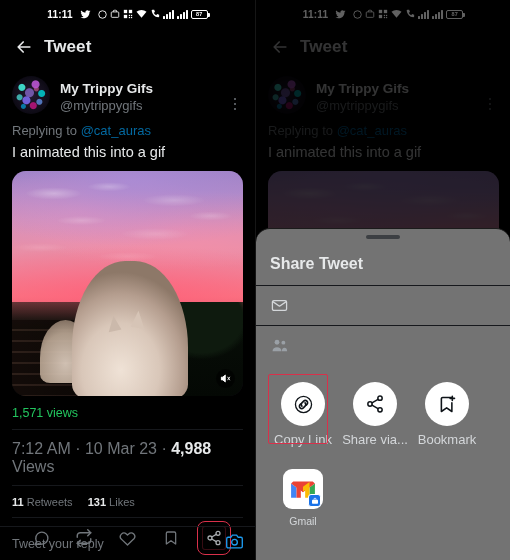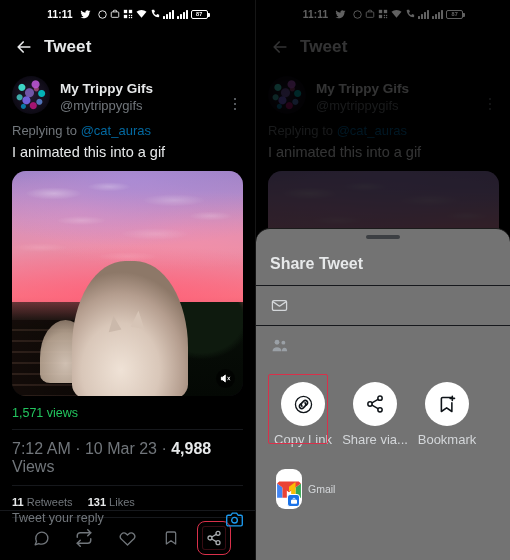--- a/index.html
+++ b/index.html
@@ -147,23 +147,23 @@
     padding:0 18px; height:36px; margin-top:2px;
   }
   .act { width:22px;height:22px; display:flex;align-items:center;justify-content:center; }
   .act.boxed {
     outline:1.5px solid #d9304a; outline-offset:5px; border-radius:2px;
     box-shadow:0 0 0 1px rgba(217,48,74,.25);
   }
 
   
   .composer {
-    position:absolute; left:0; right:0; bottom:16px; height:34px;
+    position:absolute; left:0; right:0; bottom:0; height:34px;
     border-top:1px solid #16181c;
-    display:flex; align-items:flex-start; padding:0 12px; gap:8px;
+    display:flex; align-items:center; padding:0 12px; gap:8px;
   }
   .composer .ph { flex:1; font-size:12.5px; color:#71767b; }
 
   
   .scrim { position:absolute; inset:0; background:rgba(0,0,0,.62); }
   .sheet {
     position:absolute; left:0; right:0; bottom:0; top:228px;
     background:#737373; border-radius:14px 14px 0 0;
     border-top:1px solid #1b1b1b;
   }
@@ -182,21 +182,21 @@
     width:44px;height:44px;border-radius:50%;background:#fff;
     display:flex;align-items:center;justify-content:center;
   }
   .circ-label { font-size:13px; color:#d4d7da; white-space:nowrap; }
   .redbox {
     position:absolute; left:-8px; top:-8px; width:60px; height:70px;
     border:1.5px solid #d9304a; border-radius:2px; pointer-events:none;
   }
 
   .apps-row { display:flex; gap:18px; padding:16px 14px 6px 20px; }
-  .app-item { width:54px; display:flex; align-items:center; gap:6px; }
+  .app-item { width:54px; display:flex; flex-direction:column; align-items:center; gap:6px; }
   .app-icon {
     width:40px;height:40px;border-radius:9px;background:#fff;
     display:flex;align-items:center;justify-content:center; position:relative;
   }
   .badge {
     position:absolute; right:2px; bottom:2px; width:13px;height:13px;border-radius:3px;
     background:#1a73e8; display:flex;align-items:center;justify-content:center;
     border:1.5px solid #fff;
   }
   .app-label { font-size:10.5px; color:#d4d7da; }

